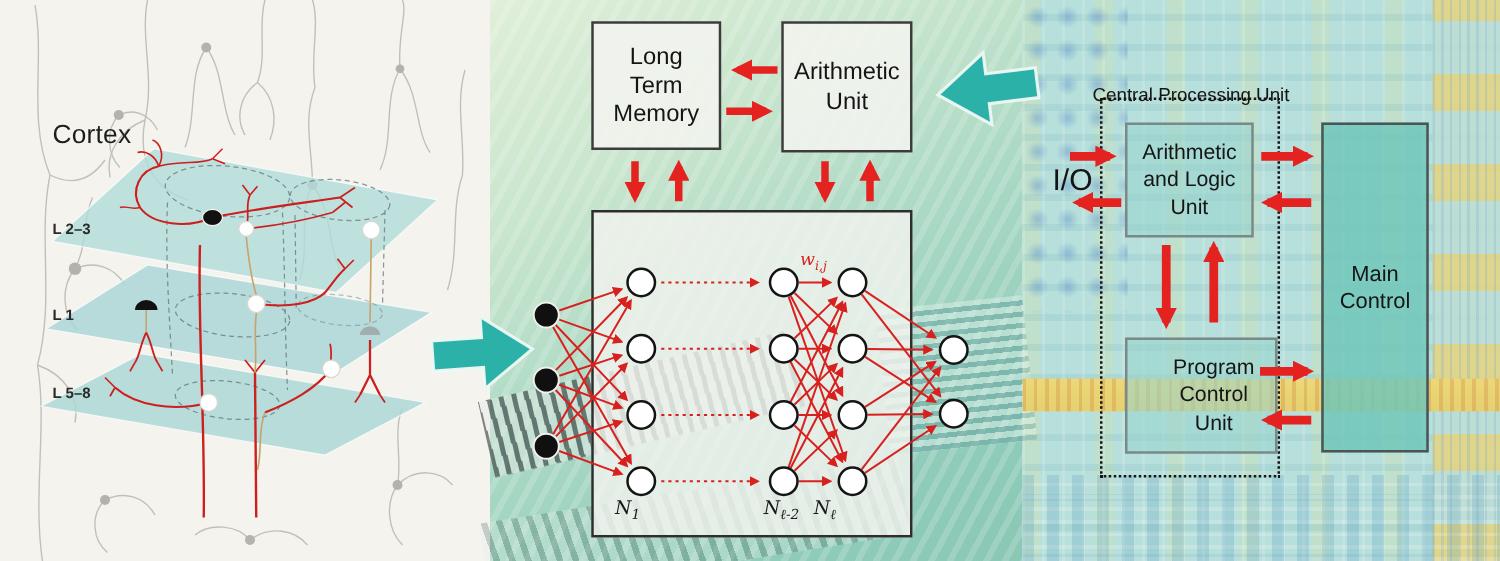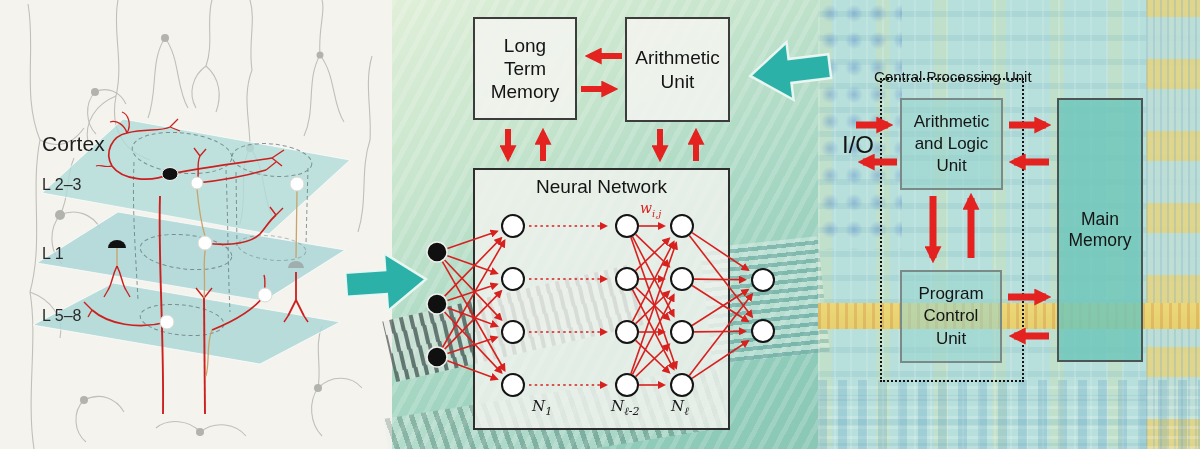--- a/index.html
+++ b/index.html
@@ -48,29 +48,29 @@
   .box-mid{background:rgba(243,244,239,.88);border:2px solid #3c3c3c;
            font-size:19px;line-height:1.22;}
   #ltm-box{left:473px;top:17px;width:100px;height:99px;}
   #pu-box{left:625px;top:17px;width:101px;height:101px;}
   #nn-box{left:473px;top:168px;width:253px;height:258px;z-index:2;
           background:rgba(242,243,238,.82);border:2px solid #2e2e2e;}
   #nn-title{left:473px;top:176px;width:257px;text-align:center;font-size:19px;z-index:2;}
   .box-rp{background:rgba(150,212,205,.55);border:2px solid #7a8a88;
           font-size:17px;line-height:1.3;}
   #alu-box{left:900px;top:98px;width:99px;height:88px;}
-  #pcu-box{left:900px;top:270px;width:98px;height:89px;}
+  #pcu-box{left:900px;top:270px;width:98px;height:89px;padding-left:20px;}
   #mm-box{left:1057px;top:98px;width:82px;height:260px;
           background:rgba(110,198,186,.82);border:2px solid #4c5553;font-size:17.5px;}
   #cpu-dotted{left:880px;top:78px;width:140px;height:300px;z-index:2;
               border:2.6px dotted #151515;}
   
   .lbl{position:absolute;z-index:4;}
-  #cortex-title{left:42px;top:96px;font-size:21px;letter-spacing:.2px;color:#1d1d1d;margin-top:36px;}
-  .layer-lbl{font-size:16px;color:#2a2a2a;}
+  #cortex-title{left:42px;top:96px;font-size:21px;letter-spacing:.2px;color:#1d1d1d;}
+  .layer-lbl{font-size:12px;color:#2a2a2a;font-weight:bold;}
   #cpu-label{left:874px;top:68px;font-size:15px;}
   #io-label{left:842px;top:131px;font-size:24px;}
   .mathlbl{font-family:"DejaVu Serif",serif;font-style:italic;font-size:15px;color:#1a1a1a;}
   .mathlbl .sub{font-size:11px;vertical-align:sub;}
   #lbl-w{color:#d8201f;font-size:14px;}
   #lbl-w .sub{font-size:10px;}
   svg.art{position:absolute;left:0;top:0;z-index:3;}
 </style>
 </head>
 <body>
@@ -89,31 +89,30 @@
   <div class="abs rp-ribs"></div>
   <div class="abs rp-band"></div>
   <div class="abs rp-mosaic"></div>
 
   <div class="box box-mid" id="ltm-box">Long
 Term
 Memory</div>
   <div class="box box-mid" id="pu-box">Arithmetic
 Unit</div>
   <div class="box" id="nn-box"></div>
-  <div class="lbl" id="nn-title" style="z-index:2">Neural Network</div>
 
   <div class="box" id="cpu-dotted"></div>
   <div class="box box-rp" id="alu-box">Arithmetic
 and Logic
 Unit</div>
   <div class="box box-rp" id="pcu-box">Program
 Control
 Unit</div>
   <div class="box" id="mm-box">Main
-Memory</div>
+Control</div>
 
   <svg class="art" width="1200" height="449" viewBox="0 0 1200 449">
     <defs>
       <marker id="mSmall" viewBox="0 0 6 6" markerWidth="5.2" markerHeight="5.2" refX="4.6" refY="3" orient="auto">
           <path d="M0,0L6,3L0,6Z" fill="#d8201f"></path>
         </marker>
       <marker id="mBig" viewBox="0 0 16 16" markerWidth="17" markerHeight="17" markerUnits="userSpaceOnUse" refX="11" refY="8" orient="auto">
         <path d="M0,0L16,8L0,16Z" fill="#e42320"></path>
         </marker>
     </defs>
@@ -316,27 +315,27 @@
         <circle cx="763" cy="280" r="11" fill="#ffffff" stroke="#141414" stroke-width="2"></circle>
         <circle cx="763" cy="331" r="11" fill="#ffffff" stroke="#141414" stroke-width="2"></circle>
       </g>
   </svg>
 
   <div class="lbl" id="cortex-title">Cortex</div>
   <div class="lbl layer-lbl" style="left:42px;top:176px">L 2–3</div>
   <div class="lbl layer-lbl" style="left:42px;top:245px">L 1</div>
   <div class="lbl layer-lbl" style="left:42px;top:307px">L 5–8</div>
 
-  <div class="lbl mathlbl" style="left:532px;top:397px">
+  <div class="lbl mathlbl" style="left:492px;top:397px">
     <span>N</span><span class="sub">1</span>
   </div>
   <div class="lbl mathlbl" style="left:611px;top:397px">
     <span>N</span><span class="sub">ℓ-2</span>
   </div>
-  <div class="lbl mathlbl" style="left:671px;top:397px">
+  <div class="lbl mathlbl" style="left:651px;top:397px">
     <span>N</span><span class="sub">ℓ</span>
   </div>
   <div class="lbl mathlbl" id="lbl-w" style="left:640px;top:200px">
     <span>w</span><span class="sub">i,j</span>
   </div>
 
   <div class="lbl" id="cpu-label">Central Processing Unit</div>
   <div class="lbl" id="io-label">I/O</div>
 </div>
 

